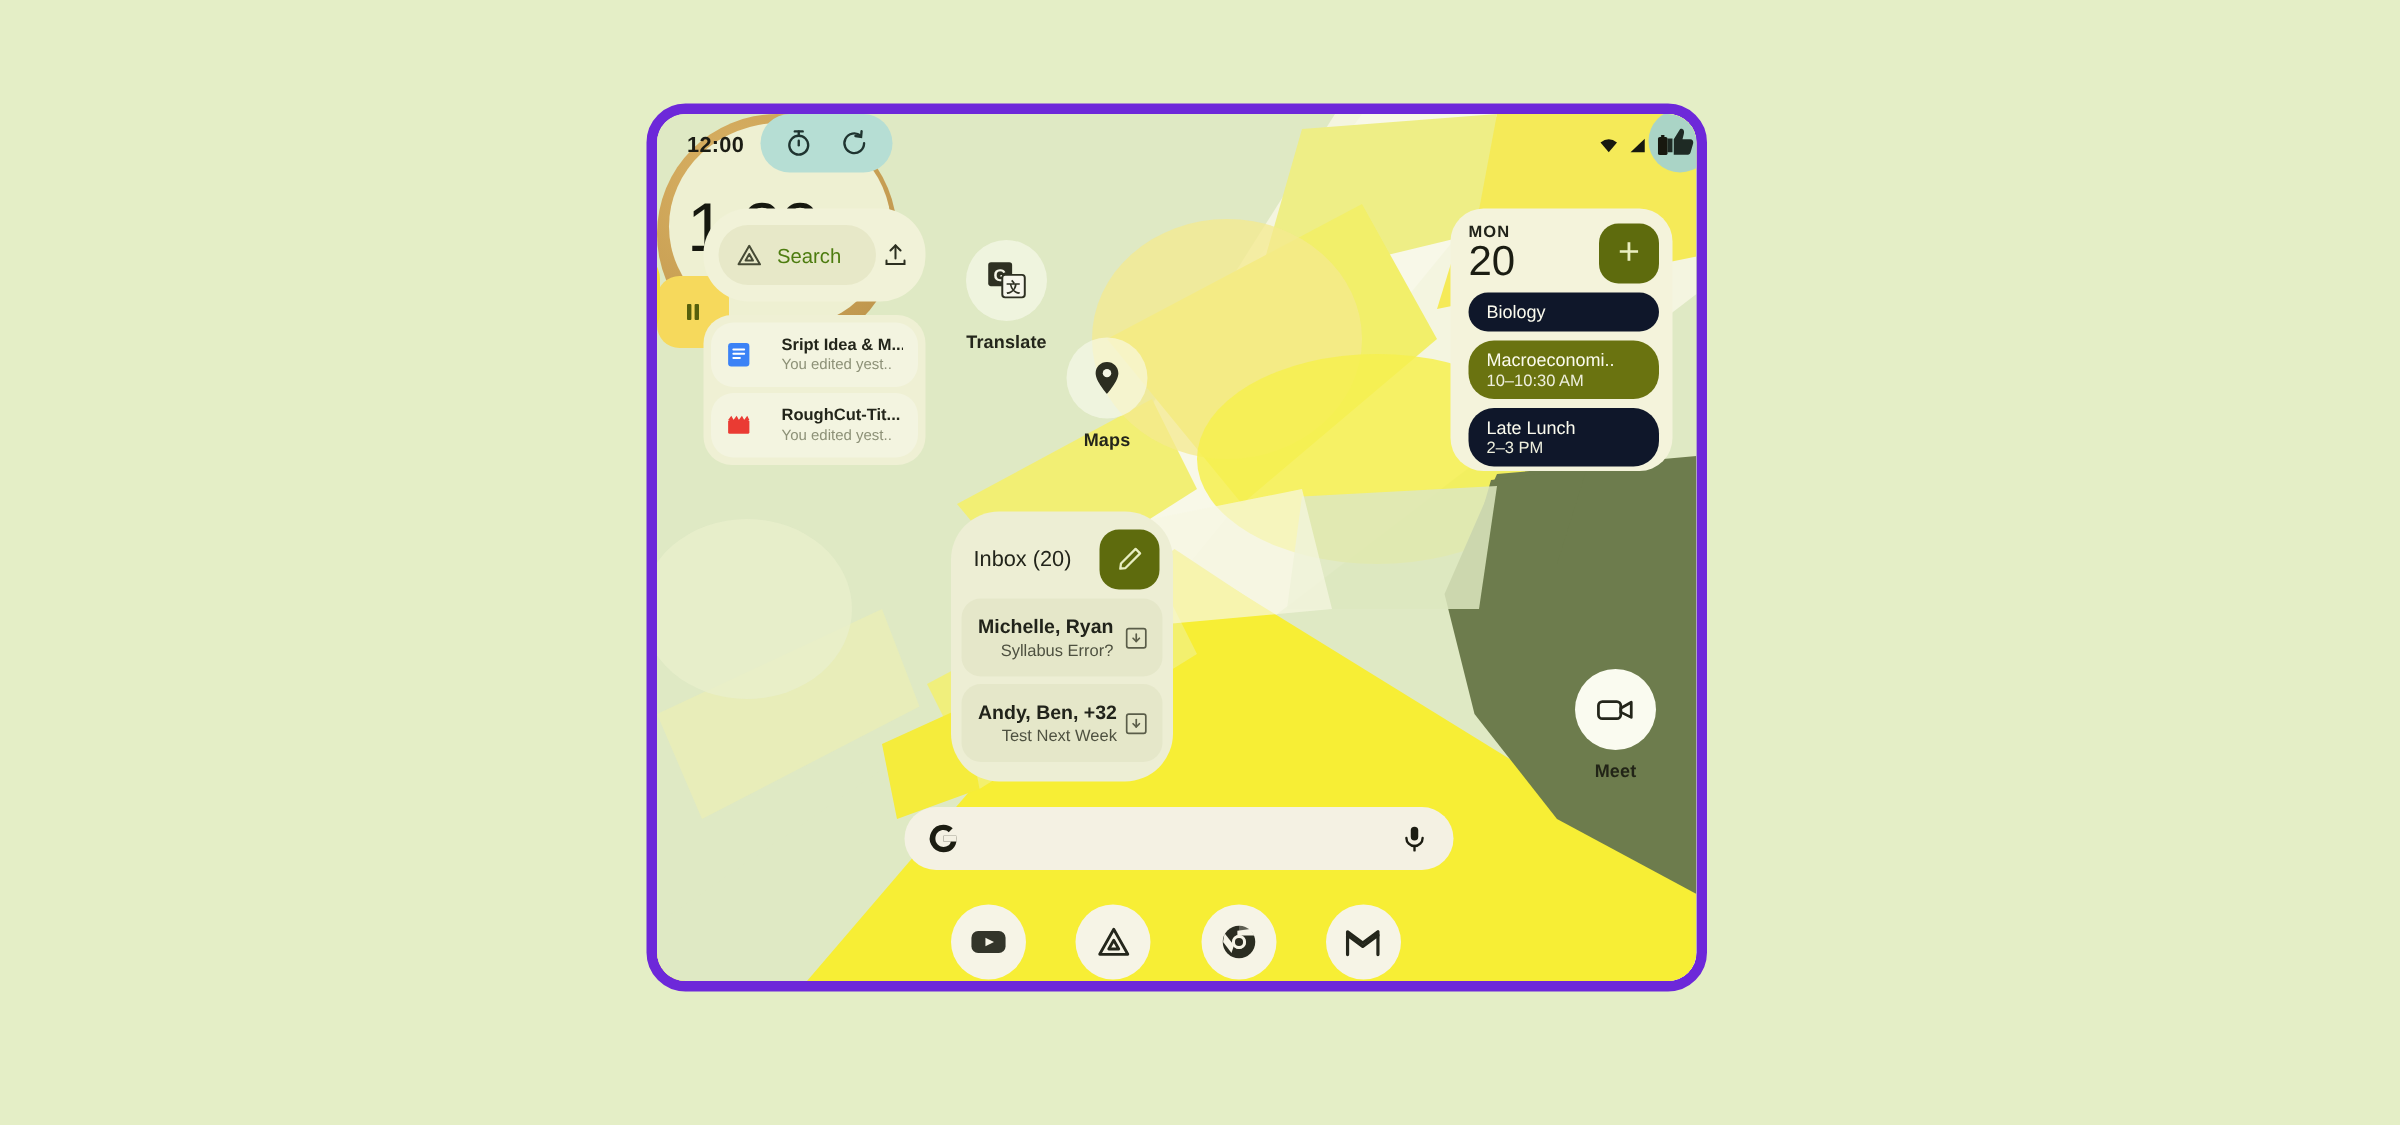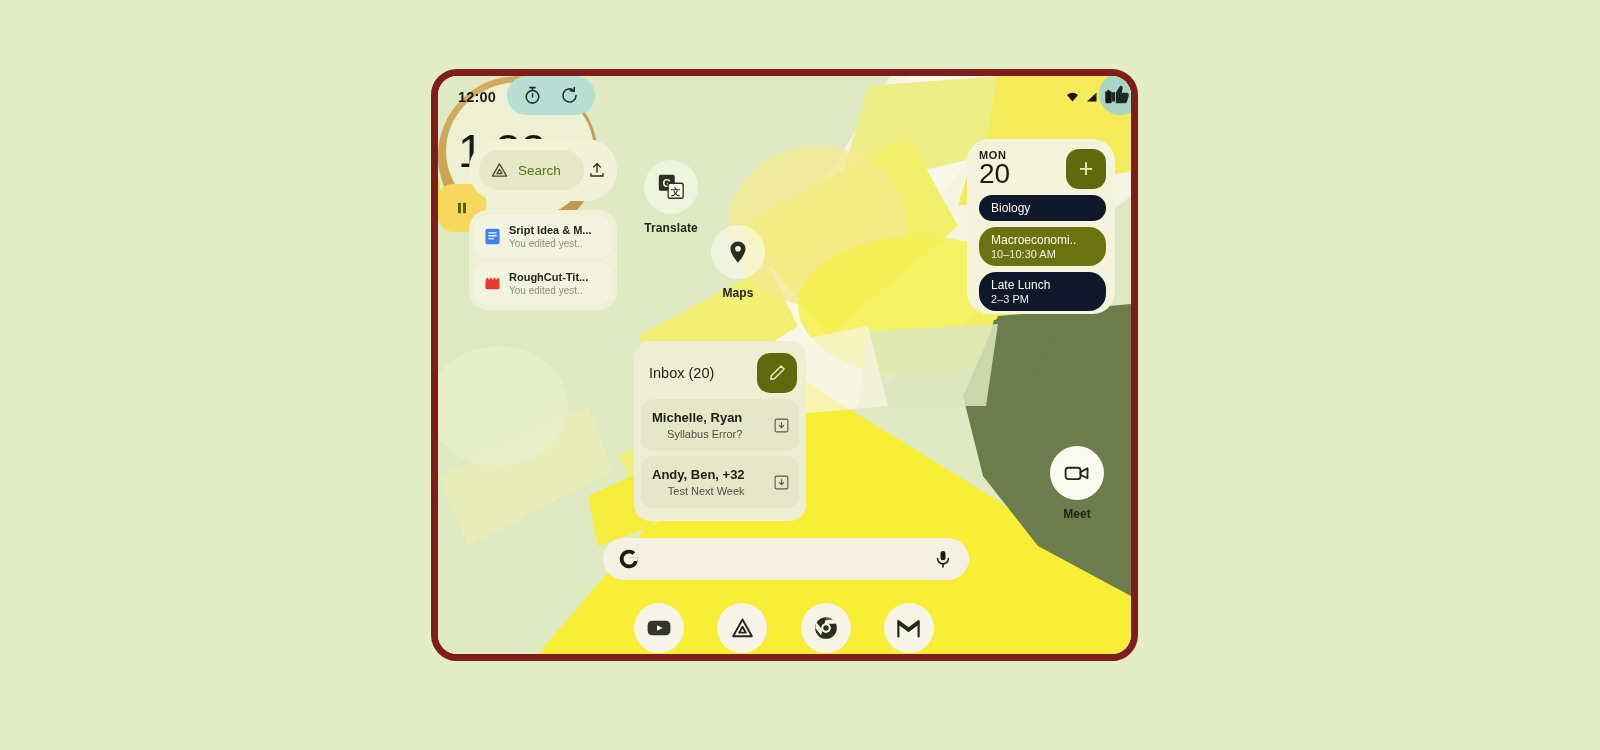--- a/index.html
+++ b/index.html
@@ -13,21 +13,21 @@
     position: relative;
     width: 1600px; height: 750px;
     background: #e4eec6;
   }
 
   
   #device-frame {
     position: absolute;
     left: 431px; top: 69px;
     width: 707px; height: 592px;
-    border: 7px solid #7f1d1d;
+    border: 7px solid #6d28d9;
     border-radius: 26px;
     background: #dfe9c4;
     overflow: hidden;
     padding-left: 45px;
   }
   #screen {
     position: absolute;
     inset: 0;
     border-radius: 19px;
     overflow: hidden;
@@ -83,21 +83,21 @@
     background: #eff0d4;
     border-radius: 19px;
     padding: 5px;
     display: flex; flex-direction: column; gap: 4px;
   }
   .drive-file {
     flex: 1;
     background: #f3f4e0;
     border-radius: 15px;
     display: flex; align-items: center;
-    gap: 8px; padding: 0 10px;
+    gap: 20px; padding: 0 10px;
   }
   .drive-file .meta { display: flex; flex-direction: column; gap: 2px; min-width: 0; }
   .drive-file .title {
     font-size: 11px; font-weight: 700; color: #23251a;
     white-space: nowrap; overflow: hidden;
   }
   .drive-file .sub {
     font-size: 10px; color: #8d9177;
     white-space: nowrap; overflow: hidden;
   }
@@ -182,23 +182,23 @@
     position: absolute; left: -56px; top: 92px;
     width: 58px; height: 58px; border-radius: 18px;
     background: #f4de3c;
     display: flex; align-items: center; justify-content: center;
     z-index: 4;
   }
 
   
   #gmail-widget {
     left: 196px; top: 265px;
-    width: 172px; height: 180px;
+    width: 148px; height: 180px;
     background: #edeed4;
-    border-radius: 16px;
+    border-radius: 32px;
     padding: 7px;
   }
   #gmail-head {
     display: flex; align-items: center; justify-content: space-between;
     padding: 3px 2px 0 8px; height: 46px;
   }
   #gmail-title { font-size: 14.5px; color: #22241a; }
   #gmail-compose {
     width: 40px; height: 40px; border-radius: 13px;
     background: #5e6b0d;

